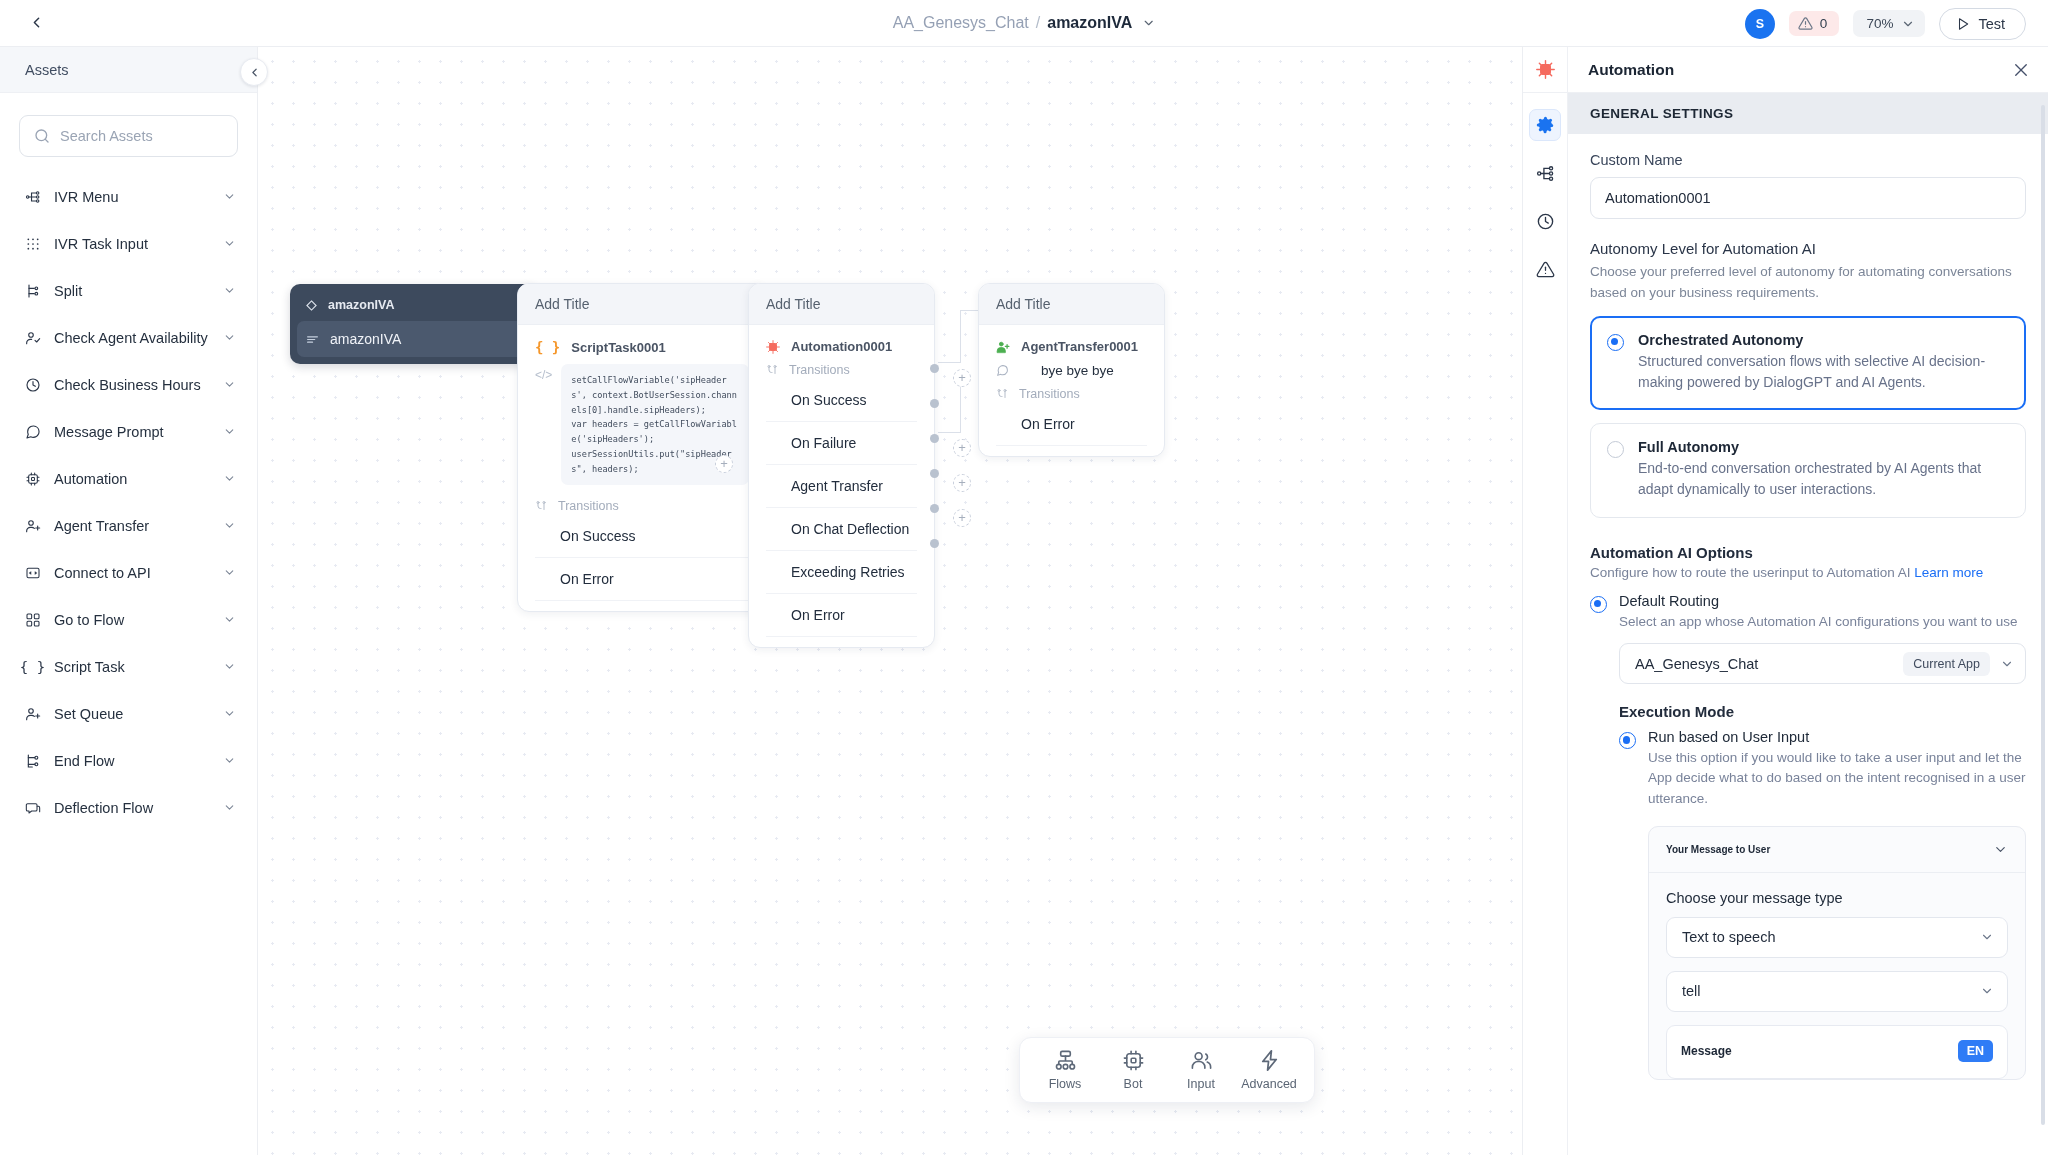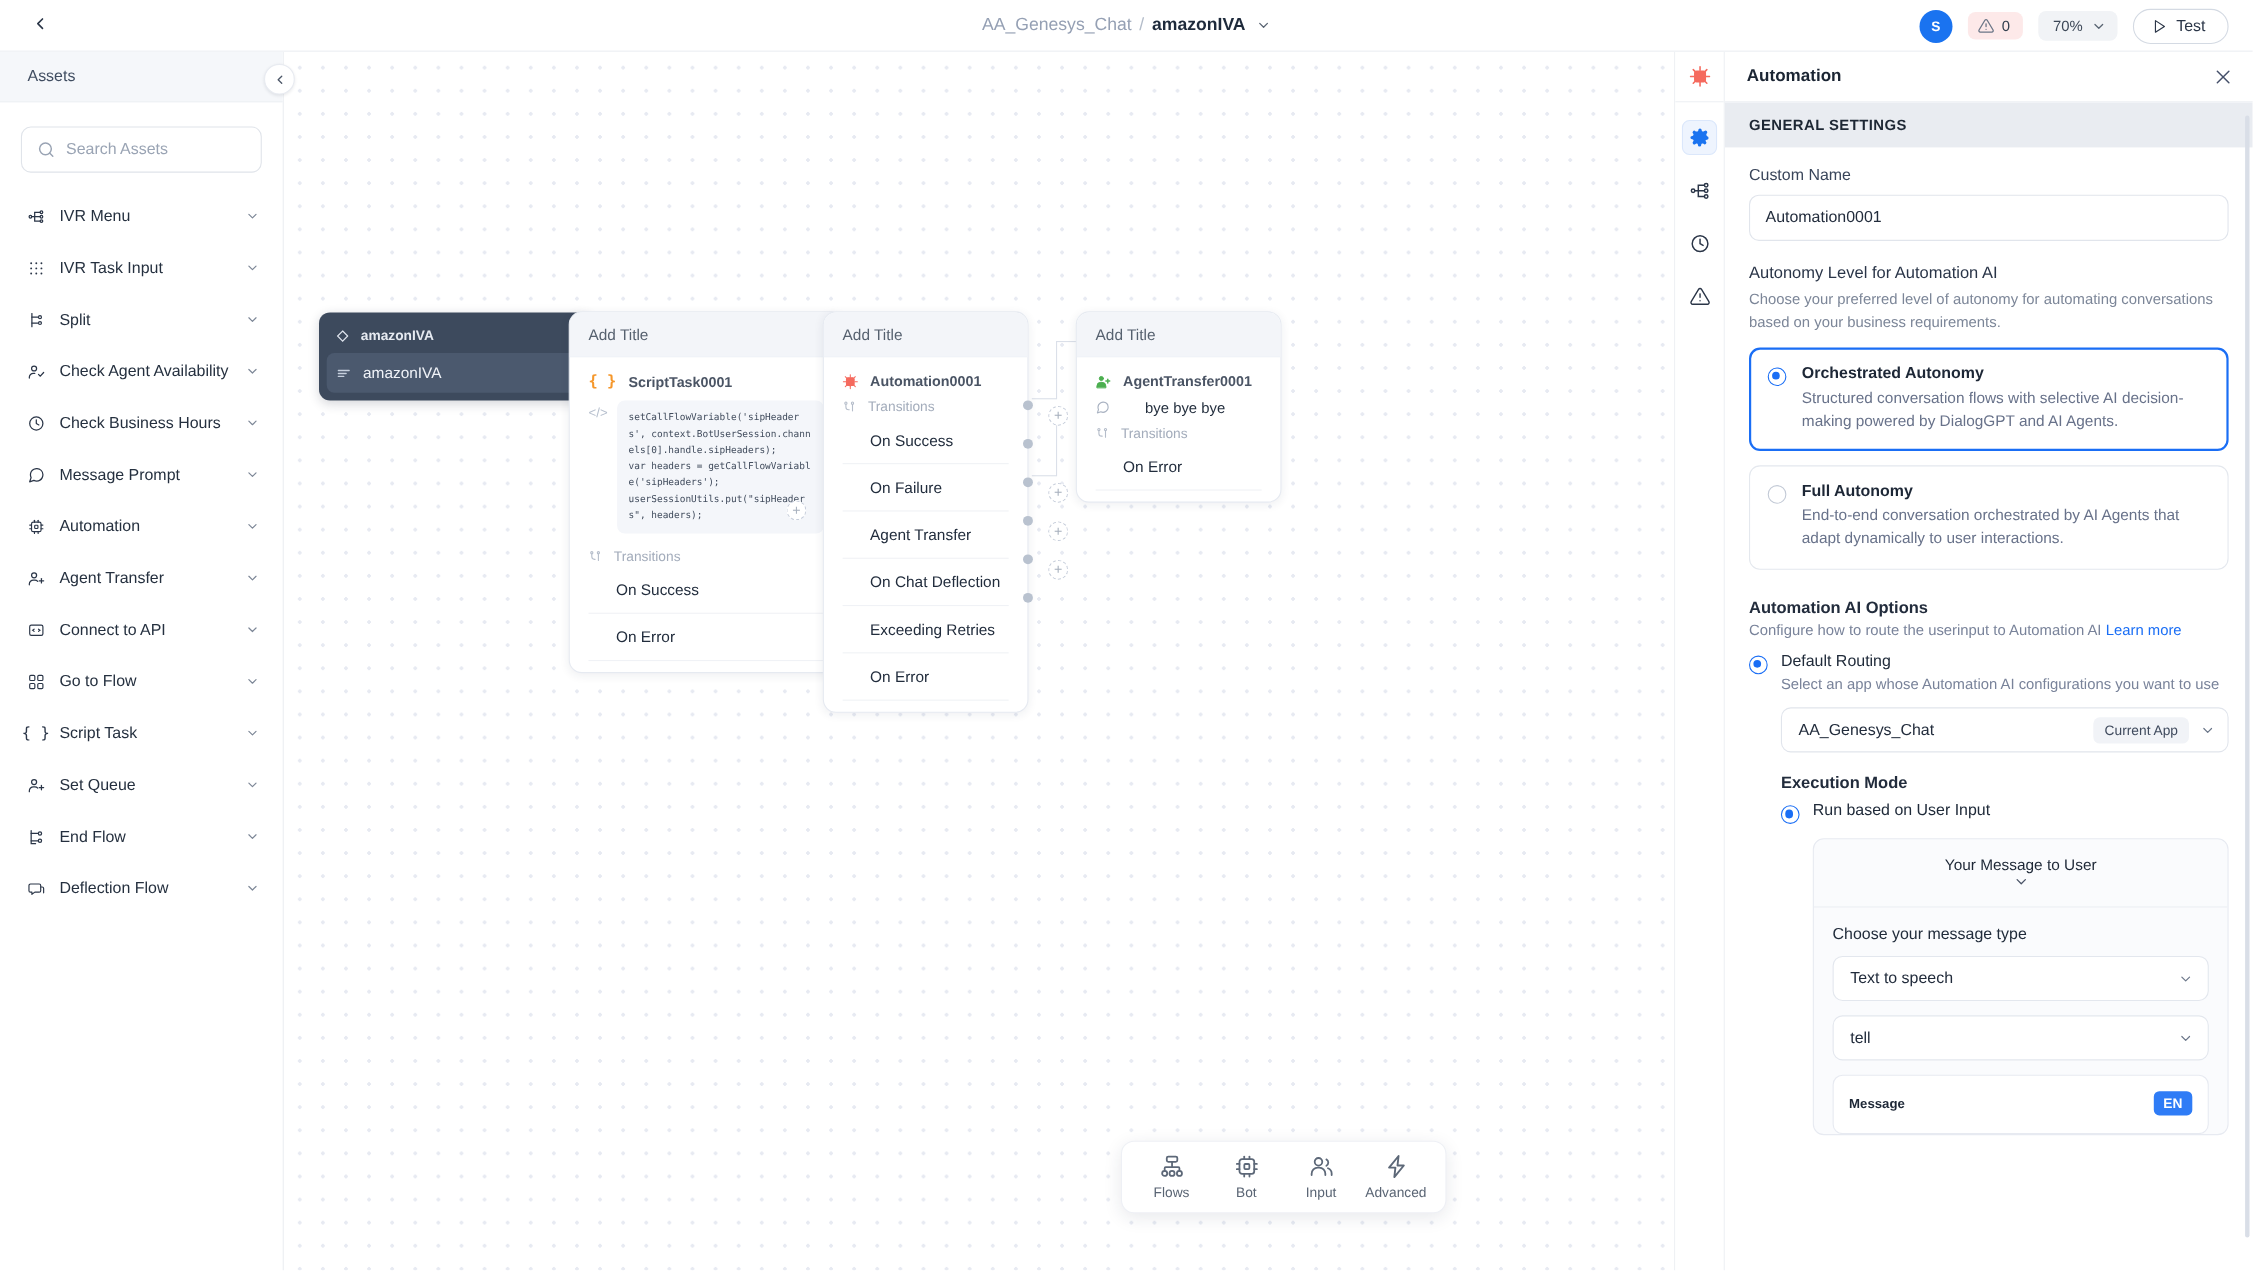--- a/index.html
+++ b/index.html
@@ -255,22 +255,22 @@
     background: #f1f3f7; border-radius: 6px; padding: 5px 10px;
     font-size: 12.5px; color: #404b5e;
   }
   .exmode { font-size: 15px; font-weight: 700; color: #222c3c; margin-top: 19px; }
   .subcard {
     border: 1px solid #e7eaf1; border-radius: 10px; background: #fafbfd;
     margin-top: 17px; overflow: hidden;
   }
   .subcard-head {
     display: flex; align-items: center; justify-content: space-between;
-    padding: 15px 17px; font-size: 14px; font-weight: 400; color: #1d2736;
-    border-bottom: 1px solid #ebeef3; cursor: pointer; flex-direction: column;
+    padding: 15px 17px; font-size: 10px; font-weight: 700; color: #1d2736;
+    border-bottom: 1px solid #ebeef3; cursor: pointer;
   }
   .subcard-body { padding: 17px 17px 0 17px; }
   .subcard-label { font-size: 14.5px; color: #212c3b; margin-bottom: 11px; }
   .sel {
     height: 41px; border: 1px solid #e3e7ee; border-radius: 9px; background: #fff;
     display: flex; align-items: center; padding: 0 13px 0 15px;
     font-size: 14.5px; color: #222c3c; cursor: pointer; margin-bottom: 13px;
   }
   .sel-val { flex: 1; }
   .msgbox {
@@ -913,20 +913,21 @@
                       <polyline points="6 9 12 15 18 9"></polyline>
                     </svg>
                 </span>
               </div>
               <div class="exmode">Execution Mode</div>
 
               <div class="rrow" style="margin-top:9px;">
                 <span class="radio ring"></span>
                 <div style="flex:1;">
                   <div class="rrow-title">Run based on User Input</div>
+                  <div class="rrow-desc">Use this option if you would like to take a user input and let the App decide what to do based on the intent recognised in a user utterance.</div>
 
                   <div class="subcard">
                     <div class="subcard-head">
                       <span>Your Message to User</span>
                       <span style="display:flex;">
                         <svg width="15" height="15" viewBox="0 0 24 24" fill="none" stroke="#4a5467" stroke-width="1.9" stroke-linecap="round" stroke-linejoin="round">
                             <polyline points="6 9 12 15 18 9"></polyline>
                           </svg>
                       </span>
                     </div>

